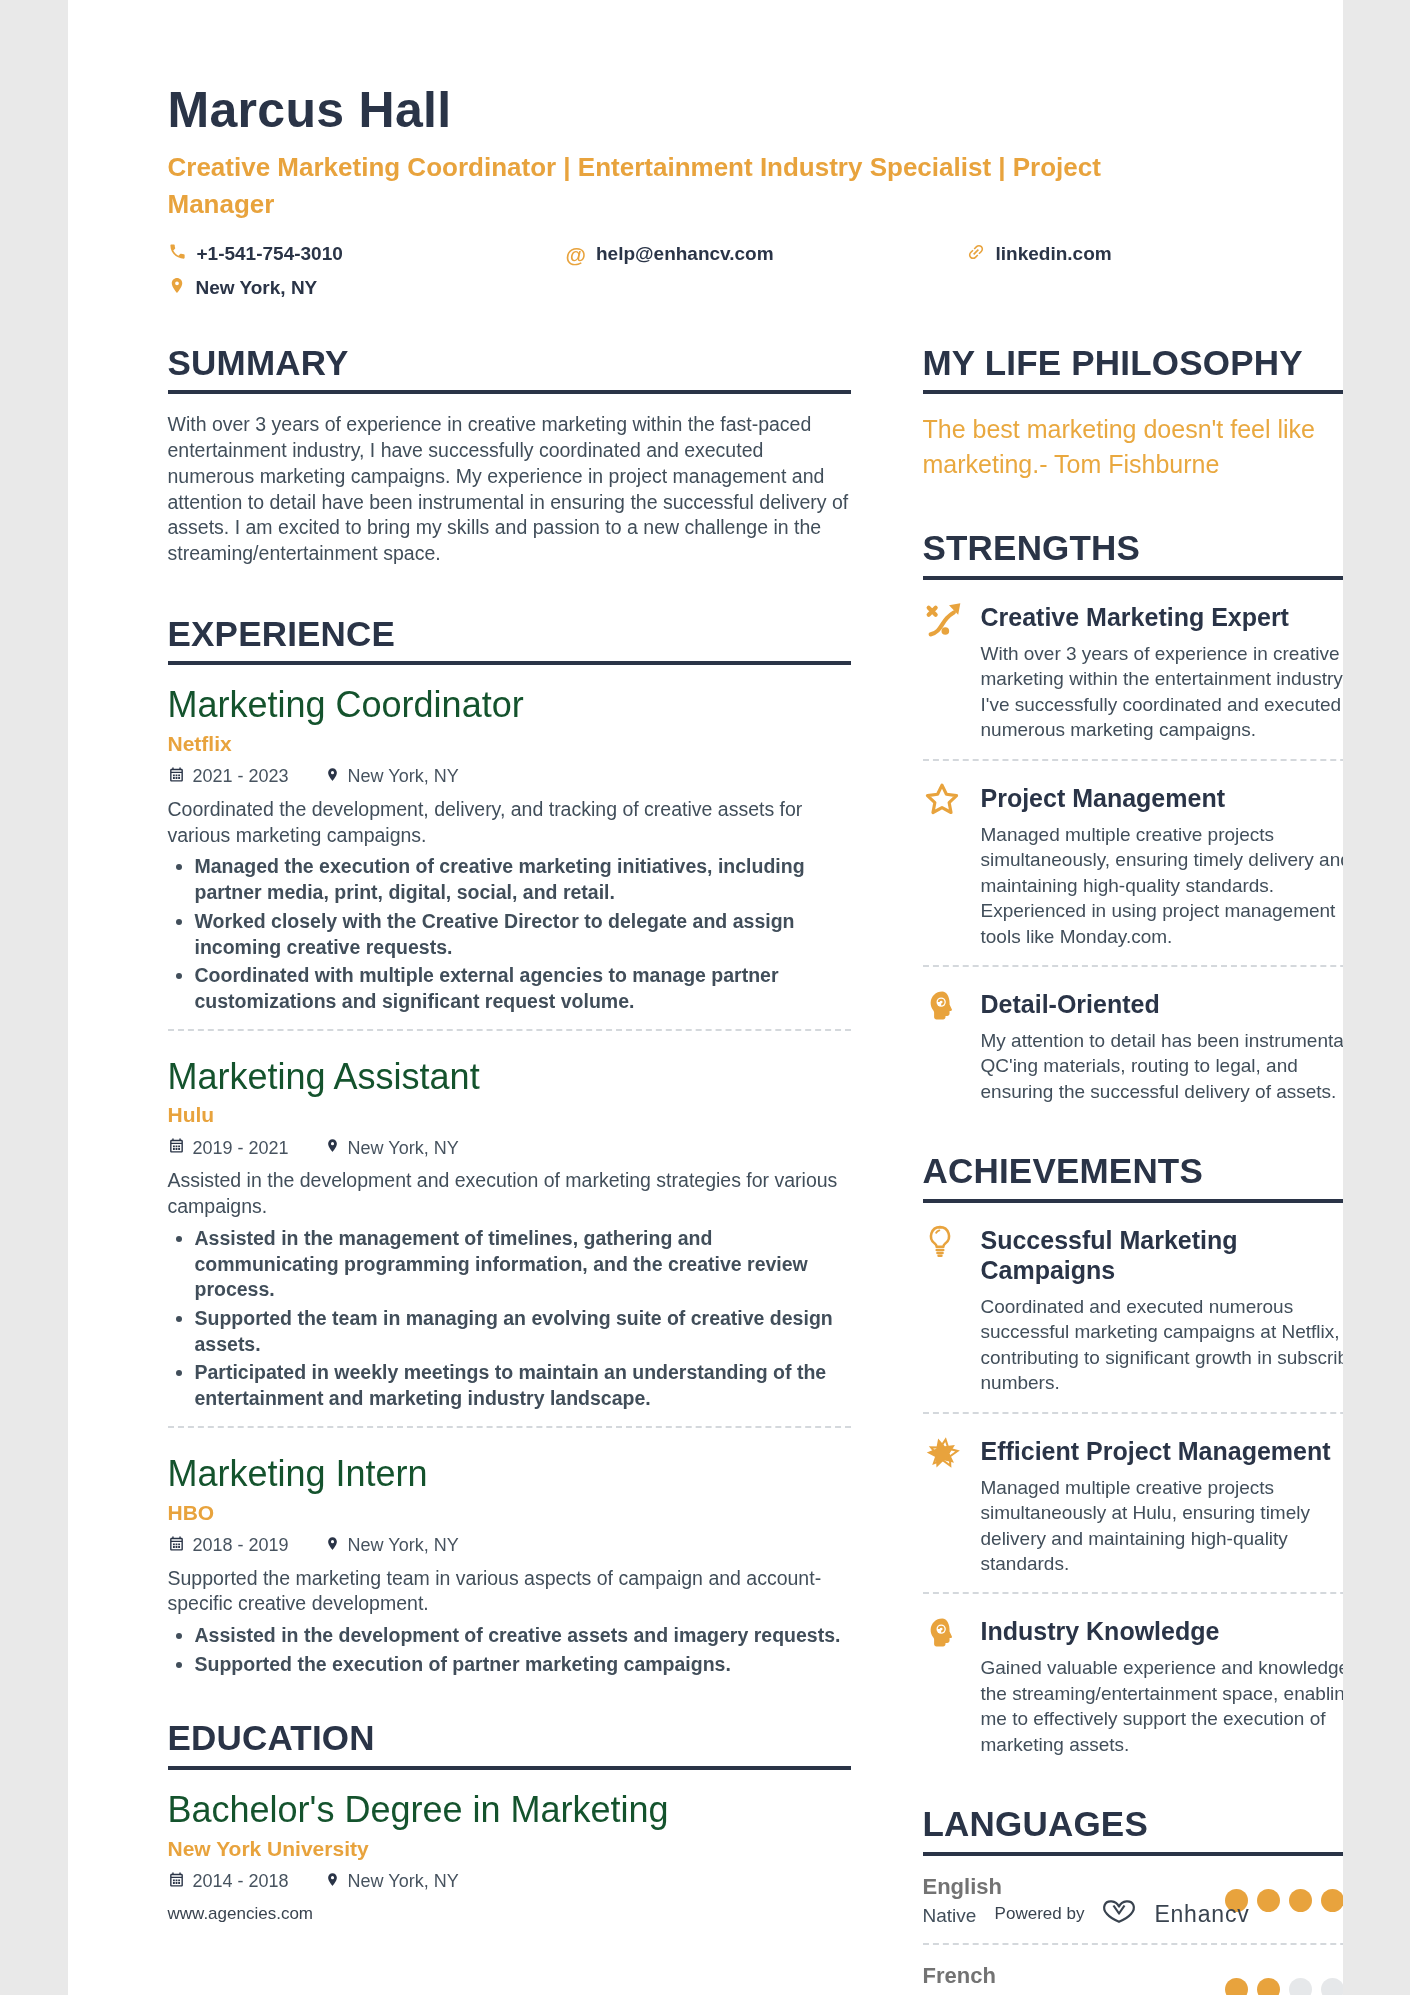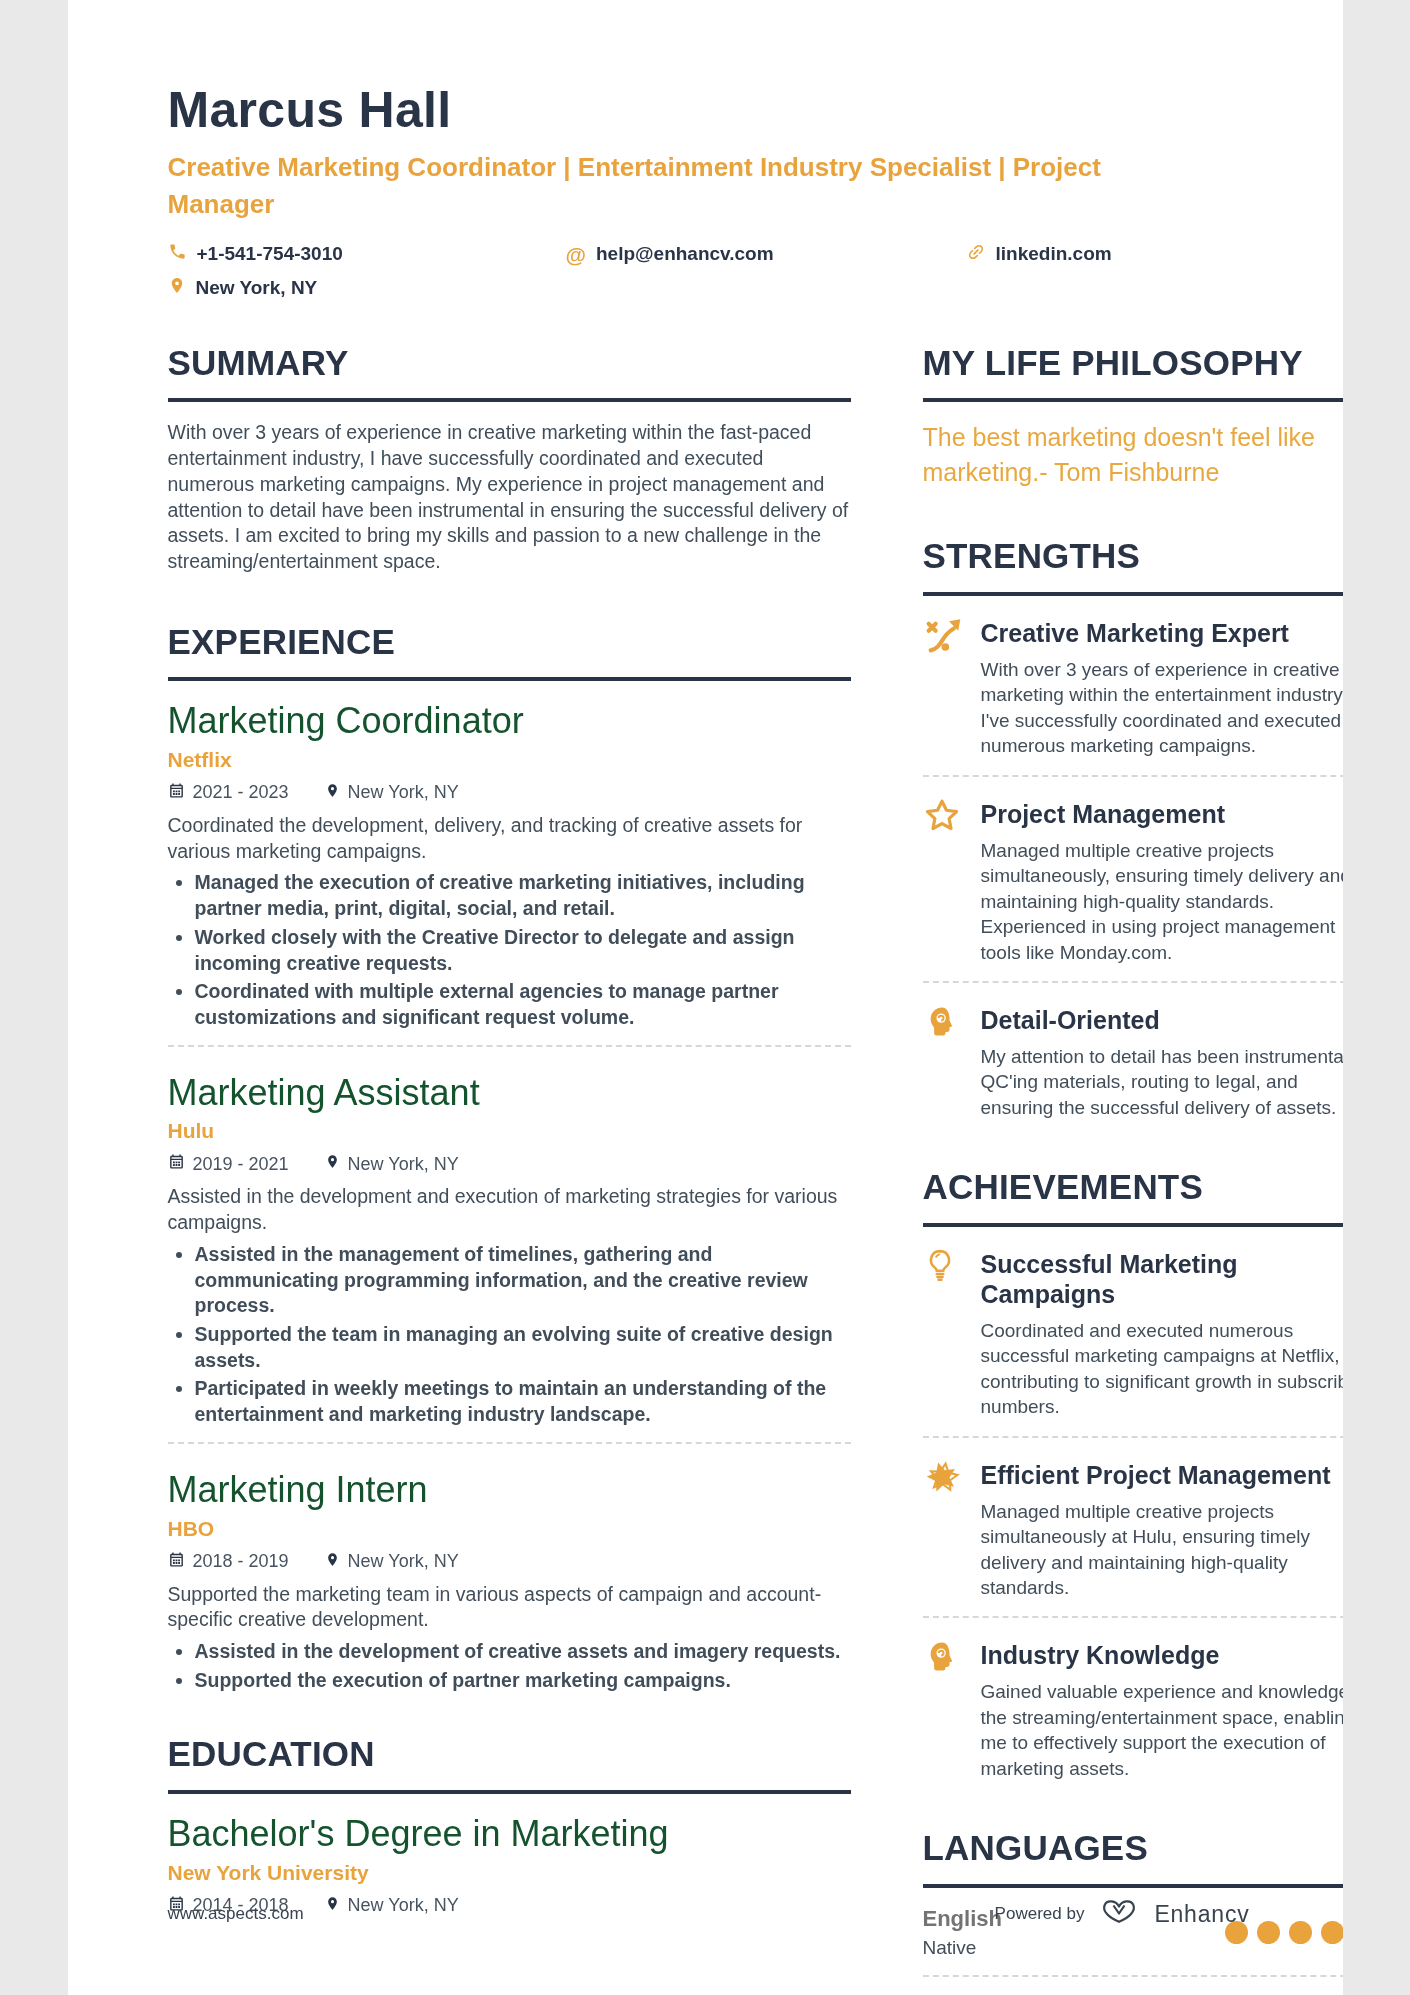--- a/index.html
+++ b/index.html
@@ -15,21 +15,21 @@
   .contact-grid { margin-top:18px; display:grid; grid-template-columns:398px 400px auto; row-gap:9px; align-items:center; }
   .contact-item { display:flex; align-items:center; gap:10px; font-size:19px; font-weight:700; color:#2a3447; }
   .contact-item svg { flex:none; }
   .at-glyph { color:#e8a33d; font-size:21px; font-weight:700; line-height:1; }
   
   .columns { display:flex; gap:72px; margin-top:44px; }
   .col-left  { width:683px; flex:none; }
   .col-right { width:453px; flex:none; }
   section { margin-bottom:48px; }
   section h2 {
-    margin:0 0 18px 0; padding-bottom:16px; border-bottom:4px solid #2a3447;
+    margin:0 0 18px 0; padding-bottom:8px; border-bottom:4px solid #2a3447;
     font-size:35px; line-height:1.1; font-weight:700; color:#2a3447; letter-spacing:.2px;
   }
   .body-text { font-size:19.5px; line-height:1.32; color:#414e5a; }
   
   .job-title { font-size:36px; line-height:1.1; font-weight:400; color:#14532d; margin-top:20px; }
   .company   { font-size:21px; font-weight:700; color:#e8a33d; margin-top:7px; }
   .meta { display:flex; align-items:center; gap:36px; margin-top:10px; font-size:18px; color:#47535f; }
   .meta-part { display:flex; align-items:center; gap:8px;justify-content:space-between; }
   .job-desc { margin-top:9px; }
   ul.bullets { margin:6px 0 0 0; padding-left:27px;font-weight:bold; }
@@ -342,21 +342,21 @@
               <span class="dot"></span>
               <span class="dot"></span>
               <span class="dot"></span>
           </div>
         </div>
       </section>
     </div>
   </div>
 
   <div class="footer">
-    <span class="footer-url">www.aspects.com</span>
+    <span class="footer-url">www.agencies.com</span>
     <span class="powered">
       <span class="powered-label">Powered by</span>
       <span>
         <svg width="46" height="30" viewBox="0 0 46 30">
           <path d="M23 9.5C20 3.5 11 2.5 8.6 8.2 6.3 13.8 12.5 20.6 23 24.8 33.5 20.6 39.7 13.8 37.4 8.2 35 2.5 26 3.5 23 9.5z" fill="none" stroke="#39434f" stroke-width="2.2" stroke-linejoin="round"></path>
           <path d="M17.5 8.5 23 16.5 28.5 8.5" fill="none" stroke="#39434f" stroke-width="2.2" stroke-linejoin="round"></path>
         </svg>
       </span>
       <span class="brand-word">Enhancv</span>
     </span>

